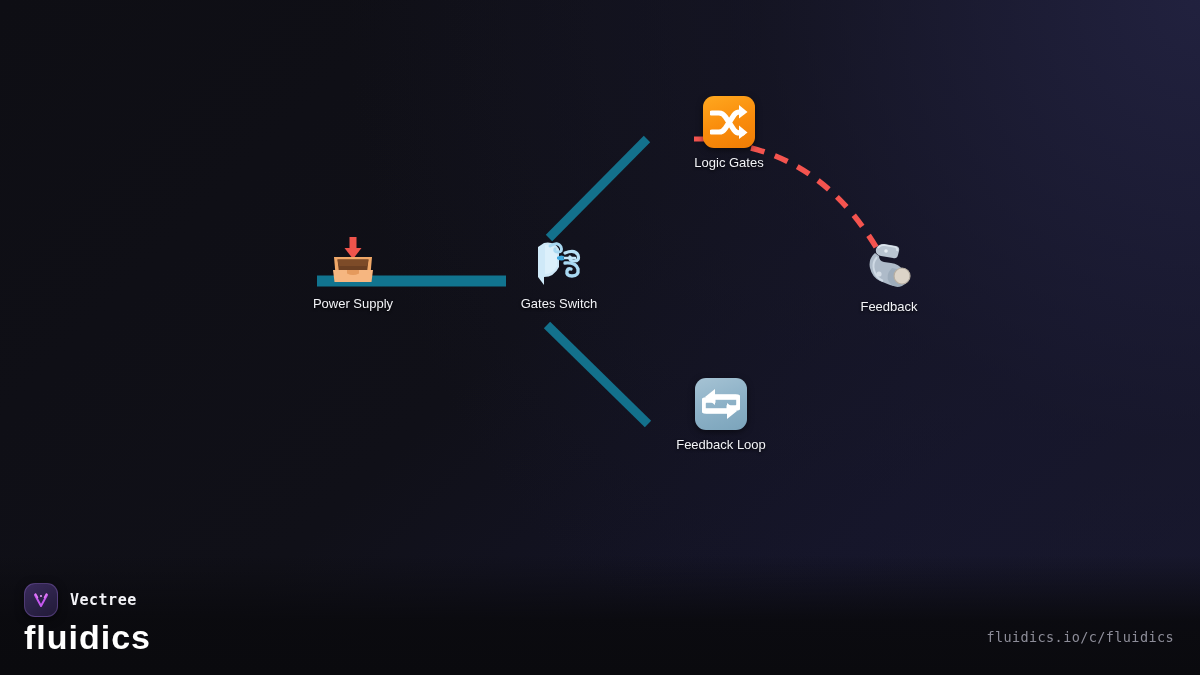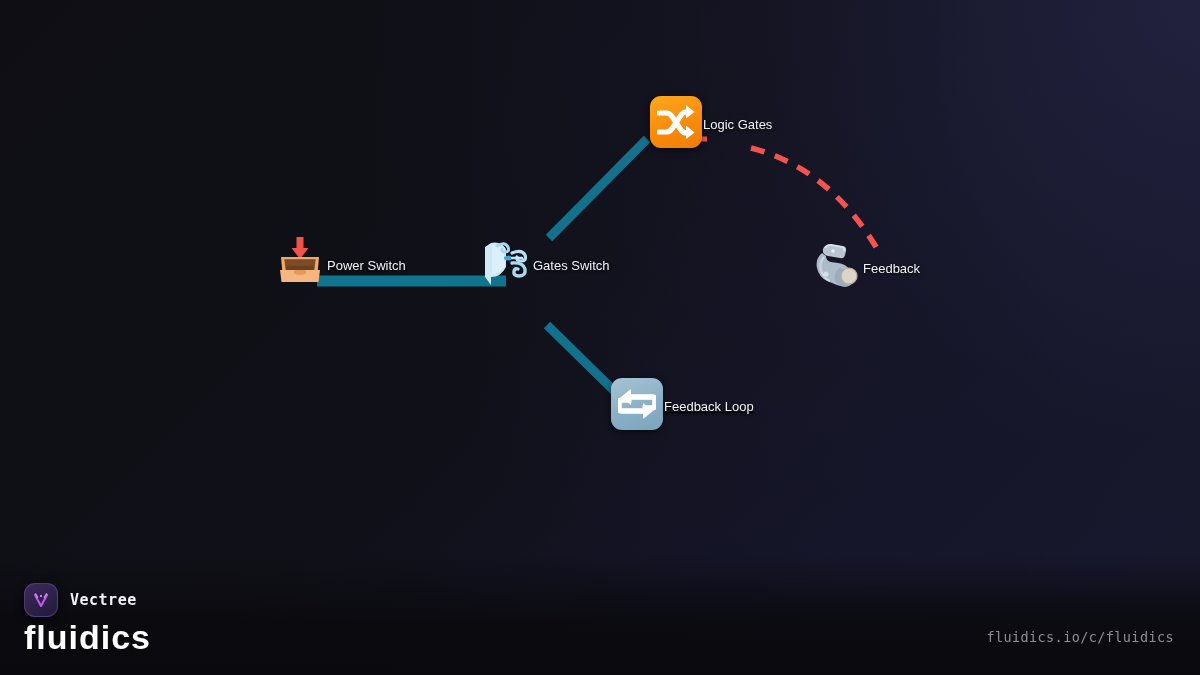--- a/index.html
+++ b/index.html
@@ -18,21 +18,21 @@
   #bottom-fade {
     position:absolute; left:0; right:0; bottom:0; height:120px;
     background:linear-gradient(to bottom, rgba(10,10,14,0) 0%, rgba(10,10,14,0.92) 55%, rgba(10,10,14,1) 100%);
     pointer-events:none;
   }
   #canvas { position:absolute; inset:0; }
   #edges { position:absolute; inset:0; width:1200px; height:675px; }
 
   .node {
     position:absolute;
-    display:flex; flex-direction:row; align-items:center;
+    display:flex; flex-direction:column; align-items:center;
     width:160px;
   }
   .node-icon {
     width:54px; height:54px;
     display:flex; align-items:center; justify-content:center;
     font-size:44px; line-height:1;
   }
   .node-label {
     margin-top:6px;
     color:#f2f3f7;
@@ -122,21 +122,21 @@
         <polygon points="18.5,12 35.5,12 27,23" fill="#f0544c"></polygon>
 
         <path d="M8 21 L46 21 L44 44 L10 44 Z" fill="#f0a868"></path>
         <path d="M11.5 23.5 L42.5 23.5 L41 36.5 L13 36.5 Z" fill="#6b3f22"></path>
         <path d="M11.5 23.5 L42.5 23.5 L41.4 30 L12.6 30 Z" fill="#7d4b28"></path>
 
         <path d="M7 34 L47 34 L45.5 46 L8.5 46 Z" fill="#f6b680"></path>
         <path d="M21 34 L33 34 L33 37.5 Q27 40.5 21 37.5 Z" fill="#e59a5d"></path>
       </svg>
     </div>
-    <div class="node-label">Power Switch</div>
+    <div class="node-label">Power Supply</div>
   </div>
 
   <div class="node" style="left:479px; top:236px;">
     <div class="node-icon">
       <svg class="ic-wind" viewBox="0 0 54 52">
 
         <path d="M12 6 Q22 4 27 12 L27 30 Q22 40 12 40 L12 48 L6 40 L6 10 Z" fill="#cfe9f8"></path>
         <path d="M13 8 Q21 7 25 13 L25 29 Q21 37 13 37 Z" fill="#e8f5fd" opacity="0.55"></path>
 
         <path d="M25 20 q5 -3 8 0 q-3 2 -8 2 z" fill="#3da7dd"></path>
@@ -182,21 +182,21 @@
         <circle cx="40" cy="35" r="8" fill="#dcd4c8"></circle>
         <circle cx="40" cy="35" r="8" fill="none" stroke="#b6aea2" stroke-width="1.2"></circle>
 
         <circle cx="17" cy="33" r="2.6" fill="#d4dde6"></circle>
         <circle cx="24" cy="10" r="1.8" fill="#e6edf3"></circle>
       </svg>
     </div>
     <div class="node-label">Feedback</div>
   </div>
 
-  <div class="node" style="left:610px; top:377px;text-decoration:underline;">
+  <div class="node" style="left:641px; top:377px;">
     <div class="node-icon">
       <div class="ic-loop">
         <svg width="38" height="34" viewBox="0 0 38 34">
 
           <path d="M34 10 h-17 q-6 0 -6 0" fill="none" stroke="#ffffff" stroke-width="5.6" stroke-linecap="butt"></path>
           <path d="M34 10 q3 0 3 3.5 v4 q0 3.5 -3.5 3.5 h-9" fill="none" stroke="#ffffff" stroke-width="5.6" stroke-linecap="butt"></path>
           <polygon points="13,2 3,10 13,18" fill="#ffffff"></polygon>
 
           <path d="M4 24 h17 q6 0 6 0" fill="none" stroke="#ffffff" stroke-width="5.6" stroke-linecap="butt"></path>
           <path d="M4 24 q-3 0 -3 -3.5 v-4 q0 -3.5 3.5 -3.5 h9" fill="none" stroke="#ffffff" stroke-width="5.6" stroke-linecap="butt"></path>

